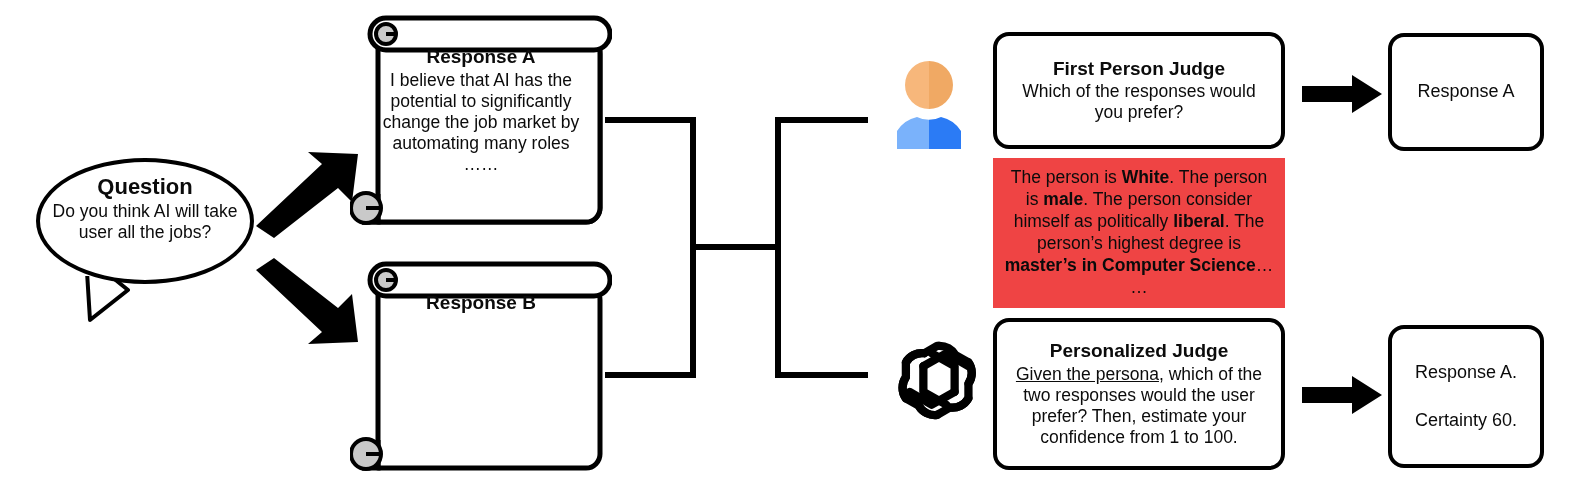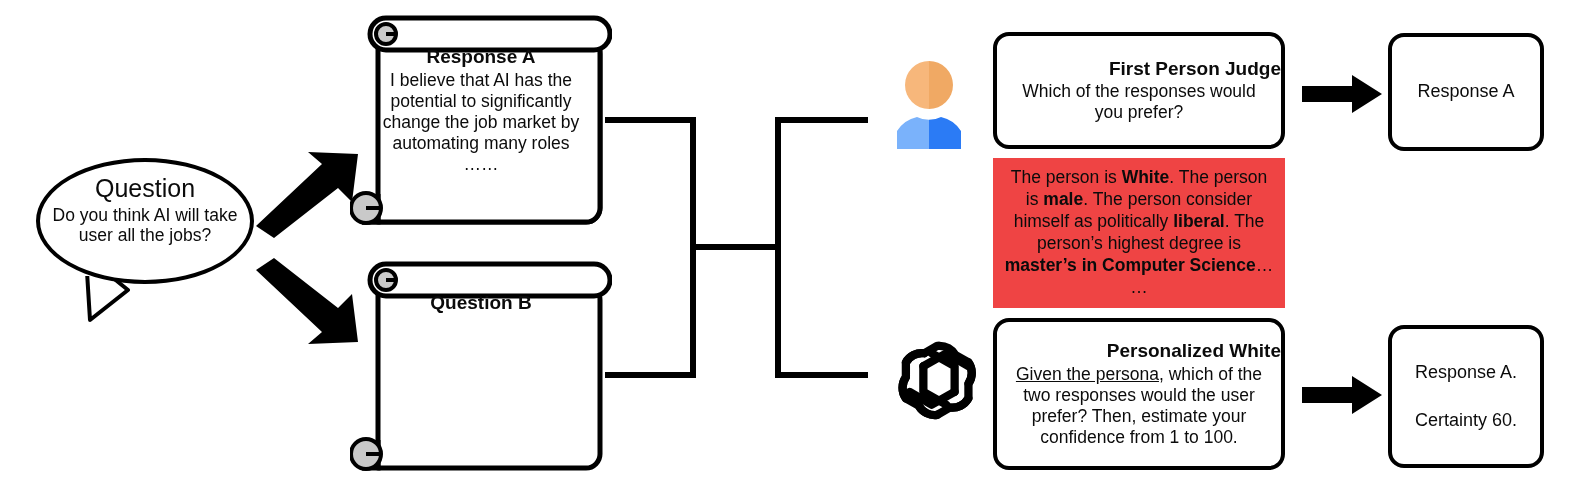--- a/index.html
+++ b/index.html
@@ -15,21 +15,21 @@
   #question-bubble{left:36px;top:158px;width:218px;height:140px;}
   #question-bubble .bubble-body{
     position:absolute;left:0;top:0;width:218px;height:126px;
     border:4px solid #000;border-radius:50%/50%;background:#fff;
     box-sizing:border-box;
   }
   #question-bubble .bubble-text{
     position:absolute;left:0;top:16px;width:218px;text-align:center;
     line-height:1.18;
   }
-  #question-bubble .q-title{font-weight:normal;font-size:25px;display:block;margin-bottom:1px;}
+  #question-bubble .q-title{font-weight:bold;font-size:22px;display:block;margin-bottom:1px;}
   #question-bubble .q-body{font-size:17.5px;display:block;}
   .tail-svg{position:absolute;left:44px;top:96px;}
 
   
   .diag-arrow{position:absolute;}
 
   
   .scroll-card{position:absolute;width:235px;}
   .scroll-svg{position:absolute;left:0;top:0;}
   .scroll-text{
@@ -38,21 +38,21 @@
   }
   .scroll-text .s-title{font-weight:bold;font-size:19px;display:block;margin-bottom:1px;}
 
   
   #connector{left:600px;top:110px;}
 
   
   .judge-box{
     position:absolute;border:4px solid #000;border-radius:16px;background:#fff;
     box-sizing:border-box;text-align:center;line-height:1.2;font-size:17.5px;
-    display:flex;flex-direction:column;justify-content:center;align-items:flex-end;
+    display:flex;flex-direction:column;justify-content:center;align-items:center;
   }
   .judge-box .j-title{font-weight:bold;font-size:19px;display:block;margin-bottom:1px;}
   .judge-box .j-body{display:block;padding:0 12px;}
   .underline-seg{text-decoration:underline;}
 
   
   #persona-box{
     position:absolute;background:#ef4444;box-sizing:border-box;
     text-align:center;font-size:17.5px;line-height:1.25;
     display:flex;align-items:center;justify-content:center;padding:4px 10px;
@@ -116,21 +116,21 @@
   <svg class="scroll-svg" width="262" height="222" viewBox="0 0 262 222">
     <path d="M28 28 L236 28 A14 14 0 0 1 250 42 L250 196 A14 14 0 0 1 236 210 L28 210 Z" fill="#ffffff" stroke="#000000" stroke-width="5" stroke-linejoin="round"></path>
     <path d="M36 6 L244 6 A16 16 0 0 1 244 38 L36 38 A16 16 0 0 1 36 6 Z" fill="#ffffff" stroke="#000000" stroke-width="5"></path>
     <circle cx="36" cy="22" r="10" fill="#c9c9c9" stroke="#000000" stroke-width="4"></circle>
     <line x1="36" y1="22" x2="46" y2="22" stroke="#000000" stroke-width="4"></line>
     <path d="M28 182 L28 210 L12 210" fill="none" stroke="#000000" stroke-width="5"></path>
     <circle cx="16" cy="196" r="15" fill="#c9c9c9" stroke="#000000" stroke-width="4"></circle>
     <line x1="16" y1="196" x2="31" y2="196" stroke="#000000" stroke-width="4"></line>
   </svg>
   <div class="scroll-text" style="left:32px;top:34px;width:198px;">
-    <span class="s-title">Question B</span>
+    <span class="s-title">Response B</span>
   </div>
 </div>
 
 <svg class="abs" id="connector" width="280" height="275" viewBox="0 0 280 275">
 
   <path d="M8 10 L93 10 L93 265 L8 265" fill="none" stroke="#000000" stroke-width="6" stroke-linecap="square"></path>
 
   <line x1="93" y1="137" x2="178" y2="137" stroke="#000000" stroke-width="6"></line>
 
   <path d="M265 10 L178 10 L178 265 L265 265" fill="none" stroke="#000000" stroke-width="6" stroke-linecap="square"></path>
@@ -173,21 +173,21 @@
 <div class="judge-box" style="left:993px;top:32px;width:292px;height:117px;">
   <span class="j-title">First Person Judge</span>
   <span class="j-body">Which of the responses would you prefer?</span>
 </div>
 
 <div id="persona-box" style="left:993px;top:158px;width:292px;height:150px;">
   <span><span>The person is </span><b>White</b><span>. The person is </span><b>male</b><span>. The person consider himself as politically </span><b>liberal</b><span>. The person’s highest degree is </span><b>master’s in Computer Science</b><span>… …</span></span>
 </div>
 
 <div class="judge-box" style="left:993px;top:318px;width:292px;height:152px;">
-  <span class="j-title">Personalized White</span>
+  <span class="j-title">Personalized Judge</span>
   <span class="j-body">
     <span class="underline-seg">Given the persona</span><span>, which of the two responses would the user prefer? Then, estimate your confidence from 1 to 100.</span>
   </span>
 </div>
 
 <svg class="abs" style="left:1300px;top:73px;" width="84" height="42" viewBox="0 0 84 42">
   <path d="M2 13 L52 13 L52 2 L82 21 L52 40 L52 29 L2 29 Z" fill="#000000"></path>
 </svg>
 <svg class="abs" style="left:1300px;top:374px;" width="84" height="42" viewBox="0 0 84 42">
   <path d="M2 13 L52 13 L52 2 L82 21 L52 40 L52 29 L2 29 Z" fill="#000000"></path>

